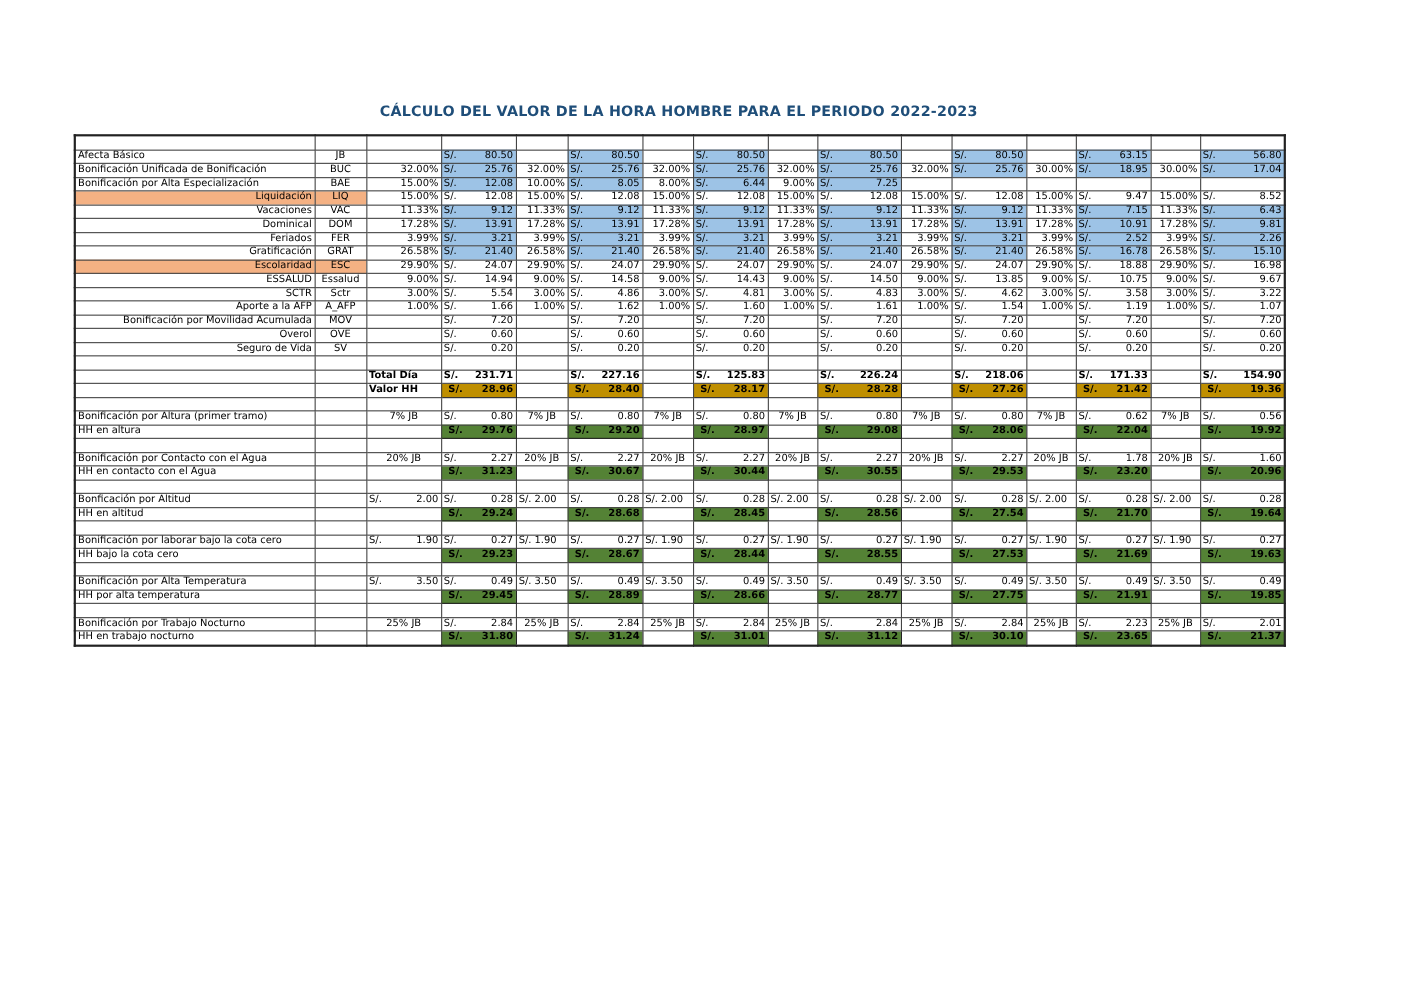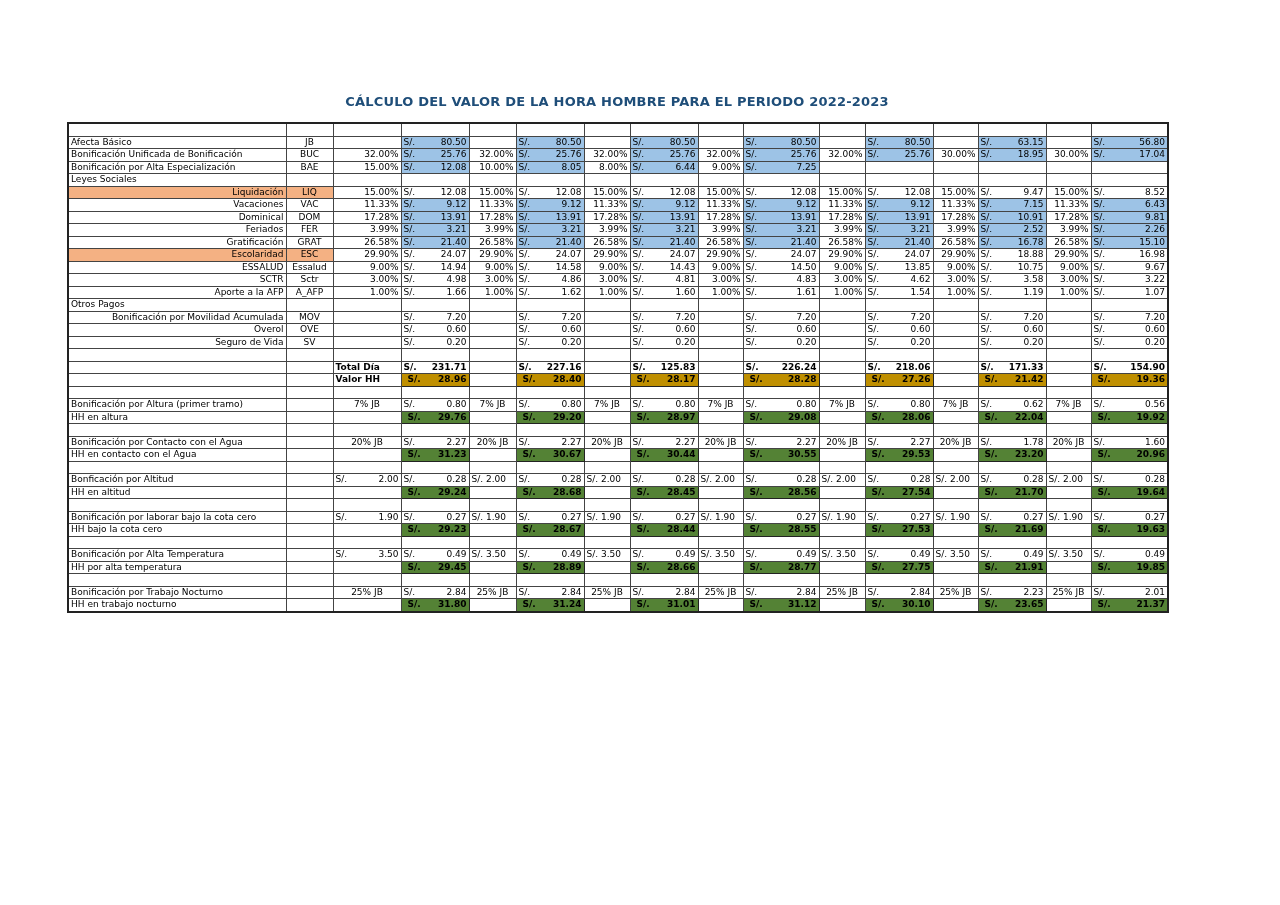--- a/index.html
+++ b/index.html
@@ -116,38 +116,20 @@
         <td class="pct">9.00%</td>
         <td class="val blue"><span class="cur">S/.</span><span>7.25</span></td>
         <td class="pct"></td>
         <td class="val "></td>
         <td class="pct"></td>
         <td class="val "></td>
         <td class="pct"></td>
         <td class="val "></td>
       </tr>
       <tr>
-        <td class="lbl">Leyes Sociales</td>
-        <td></td>
-        <td></td>
-        <td></td>
-        <td></td>
-        <td></td>
-        <td></td>
-        <td></td>
-        <td></td>
-        <td></td>
-        <td></td>
-        <td></td>
-        <td></td>
-        <td></td>
-        <td></td>
-        <td></td>
-      </tr>
-      <tr>
         <td class="lbl-r orange">Liquidación</td>
         <td class="code orange">LIQ</td>
         <td class="pct">15.00%</td>
         <td class="val "><span class="cur">S/.</span><span>12.08</span></td>
         <td class="pct">15.00%</td>
         <td class="val "><span class="cur">S/.</span><span>12.08</span></td>
         <td class="pct">15.00%</td>
         <td class="val "><span class="cur">S/.</span><span>12.08</span></td>
         <td class="pct">15.00%</td>
         <td class="val "><span class="cur">S/.</span><span>12.08</span></td>
@@ -263,21 +245,21 @@
         <td class="val "><span class="cur">S/.</span><span>13.85</span></td>
         <td class="pct">9.00%</td>
         <td class="val "><span class="cur">S/.</span><span>10.75</span></td>
         <td class="pct">9.00%</td>
         <td class="val "><span class="cur">S/.</span><span>9.67</span></td>
       </tr>
       <tr>
         <td class="lbl-r">SCTR</td>
         <td class="code">Sctr</td>
         <td class="pct">3.00%</td>
-        <td class="val "><span class="cur">S/.</span><span>4.98</span></td>
+        <td class="val "><span class="cur">S/.</span><span>5.54</span></td>
         <td class="pct">3.00%</td>
         <td class="val "><span class="cur">S/.</span><span>4.86</span></td>
         <td class="pct">3.00%</td>
         <td class="val "><span class="cur">S/.</span><span>4.81</span></td>
         <td class="pct">3.00%</td>
         <td class="val "><span class="cur">S/.</span><span>4.83</span></td>
         <td class="pct">3.00%</td>
         <td class="val "><span class="cur">S/.</span><span>4.62</span></td>
         <td class="pct">3.00%</td>
         <td class="val "><span class="cur">S/.</span><span>3.58</span></td>
@@ -294,38 +276,20 @@
         <td class="pct">1.00%</td>
         <td class="val "><span class="cur">S/.</span><span>1.60</span></td>
         <td class="pct">1.00%</td>
         <td class="val "><span class="cur">S/.</span><span>1.61</span></td>
         <td class="pct">1.00%</td>
         <td class="val "><span class="cur">S/.</span><span>1.54</span></td>
         <td class="pct">1.00%</td>
         <td class="val "><span class="cur">S/.</span><span>1.19</span></td>
         <td class="pct">1.00%</td>
         <td class="val "><span class="cur">S/.</span><span>1.07</span></td>
-      </tr>
-      <tr>
-        <td class="lbl">Otros Pagos</td>
-        <td></td>
-        <td></td>
-        <td></td>
-        <td></td>
-        <td></td>
-        <td></td>
-        <td></td>
-        <td></td>
-        <td></td>
-        <td></td>
-        <td></td>
-        <td></td>
-        <td></td>
-        <td></td>
-        <td></td>
       </tr>
       <tr>
         <td class="lbl-r">Bonificación por Movilidad Acumulada</td>
         <td class="code">MOV</td>
         <td class="pct"></td>
         <td class="val "><span class="cur">S/.</span><span>7.20</span></td>
         <td class="pct"></td>
         <td class="val "><span class="cur">S/.</span><span>7.20</span></td>
         <td class="pct"></td>
         <td class="val "><span class="cur">S/.</span><span>7.20</span></td>

